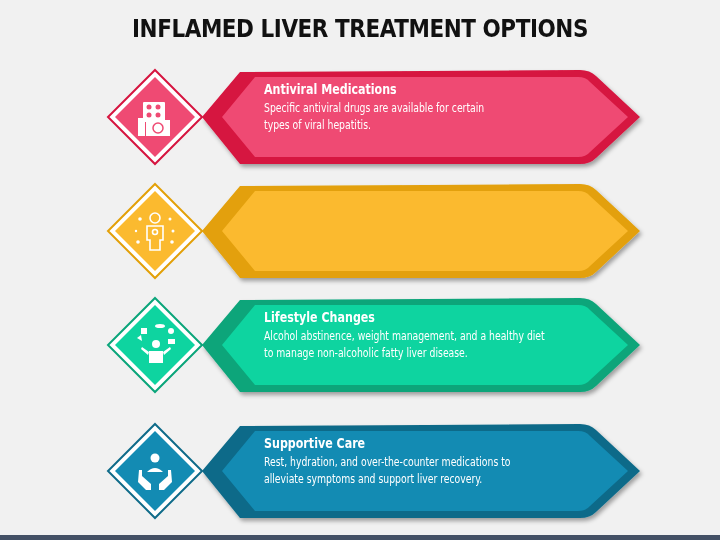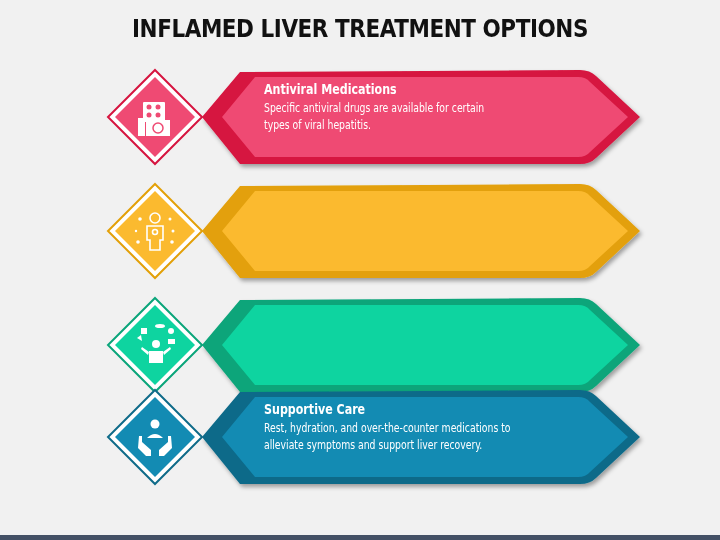--- a/index.html
+++ b/index.html
@@ -88,23 +88,28 @@
       <circle cx="156" cy="56" r="4"></circle>
       <path d="M149,63 h14 v12 h-14 z"></path>
       <path d="M149,64 l-7,-5 l-1,2 l7,6 z M163,64 l7,-5 l1,2 l-7,6 z"></path>
       <rect x="141" y="40" width="6" height="6"></rect>
         <ellipse cx="160" cy="38" rx="5" ry="2"></ellipse>
         <circle cx="171" cy="43" r="3"></circle>
         <rect x="168" y="51" width="7" height="5"></rect>
         <path d="M137,50 l4,-3 l1,6 z"></path>
     </g>
   </svg>
+  <div class="txt">
+    <div class="h">Lifestyle Changes</div>
+    <div class="d">Alcohol abstinence, weight management, and a healthy diet
+to manage non-alcoholic fatty liver disease.</div>
+  </div>
 </div>
 
-<div class="row" style="top:380px">
+<div class="row" style="top:414px">
   <svg class="shape" width="720" height="114">
     <defs>
         <filter id="sh3" x="-10%" y="-20%" width="120%" height="150%">
           <feDropShadow dx="2" dy="3" stdDeviation="2" flood-opacity="0.35"></feDropShadow>
         </filter>
       </defs>
     <polygon points="155,10 202,57 155,104 108,57" fill="#fff" stroke="#0f6b89" stroke-width="2"></polygon>
     <polygon points="155,17 195,57 155,97 115,57" fill="#138bb3"></polygon>
     <path d="M202,57 L240,12 L580,10 Q590,10 596,16 L640,57 L596,98 Q590,104 580,104 L240,104 Z" fill="#0f6b89" filter="url(#sh3)"></path>
     <path d="M222,57 L255,17 L578,17 Q586,17 590,22 L628,57 L590,92 Q586,97 578,97 L255,97 Z" fill="#138bb3"></path>

